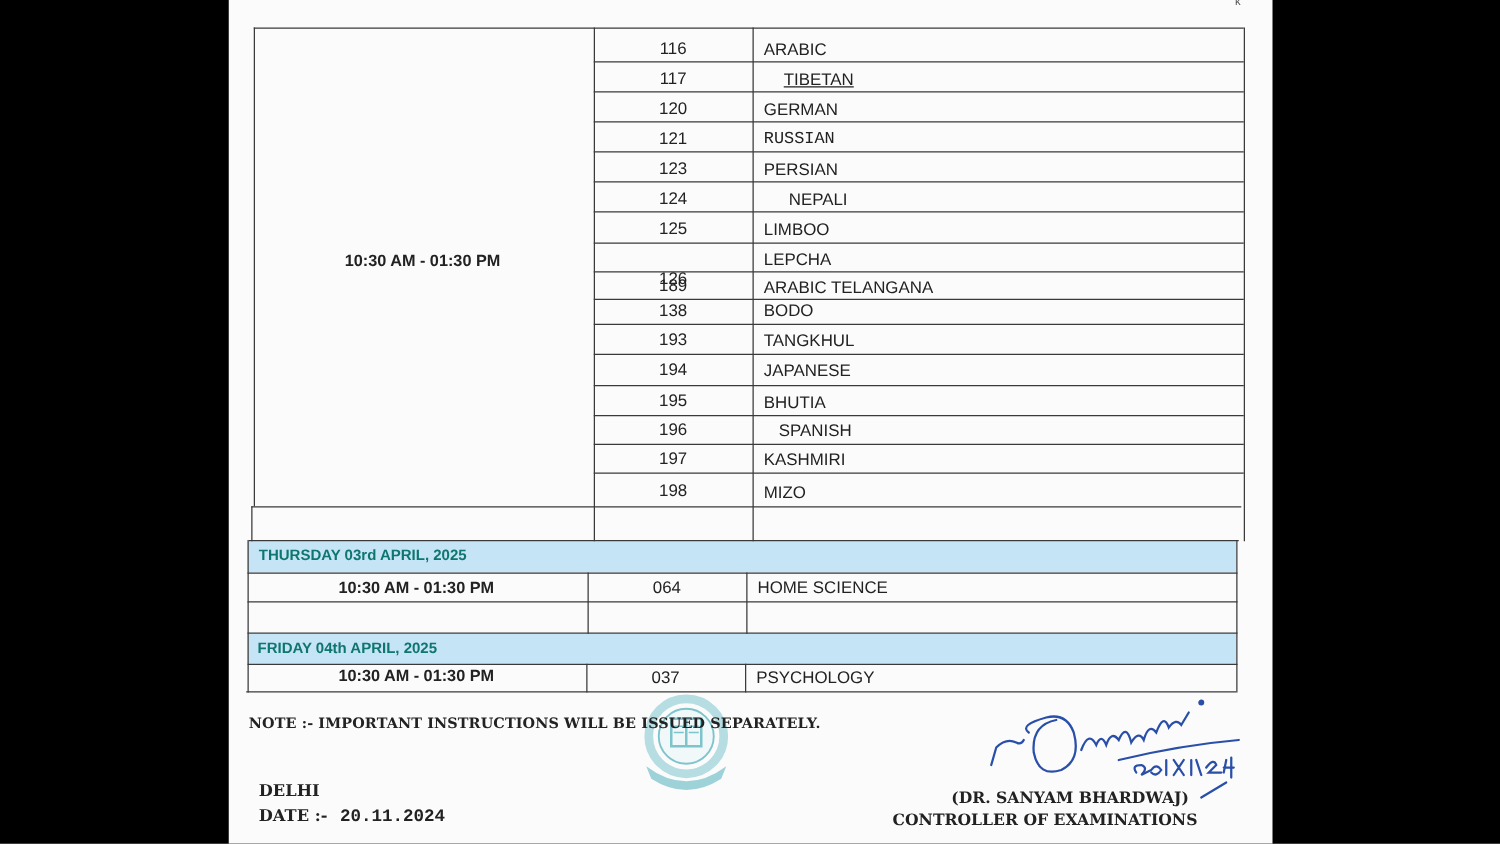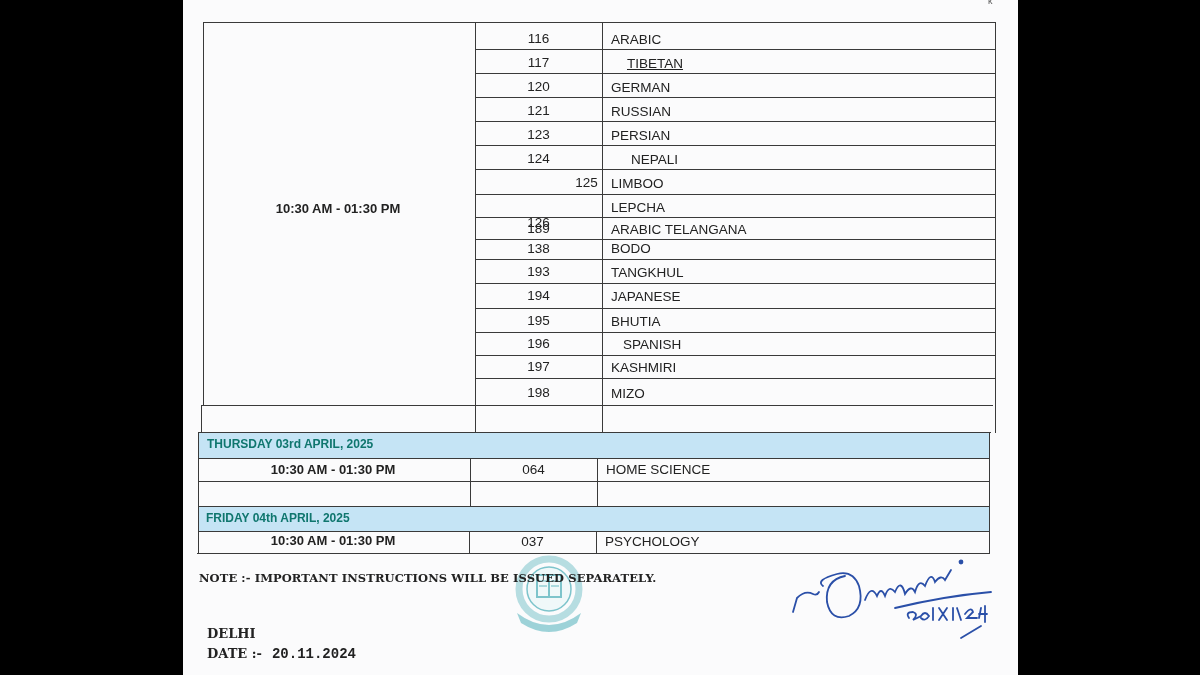--- a/index.html
+++ b/index.html
@@ -98,35 +98,35 @@
     <div class="vline" style="left:806px; top:432px; height:122px;"></div>
 
     <div class="cell-text time" style="left:20px; top:201px;">10:30 AM - 01:30 PM</div>
 
     <div class="cell-text code" style="left:292px; top:31px;">116</div>
     <div class="cell-text code" style="left:292px; top:55px;">117</div>
     <div class="cell-text code" style="left:292px; top:79px;">120</div>
     <div class="cell-text code" style="left:292px; top:103px;">121</div>
     <div class="cell-text code" style="left:292px; top:127px;">123</div>
     <div class="cell-text code" style="left:292px; top:151px;">124</div>
-    <div class="cell-text code" style="left:292px; top:175px;padding-left:48px;">125</div>
+    <div class="cell-text code" style="left:292px; top:175px;">125</div>
     <div class="cell-text code" style="left:292px; top:199px;margin-top:16px;">126</div>
     <div class="cell-text code" style="left:292px; top:221px;">189</div>
     <div class="cell-text code" style="left:292px; top:241px;">138</div>
     <div class="cell-text code" style="left:292px; top:264px;">193</div>
     <div class="cell-text code" style="left:292px; top:288px;">194</div>
     <div class="cell-text code" style="left:292px; top:313px;">195</div>
     <div class="cell-text code" style="left:292px; top:336px;">196</div>
     <div class="cell-text code" style="left:292px; top:359px;">197</div>
     <div class="cell-text code" style="left:292px; top:385px;">198</div>
 
     <div class="cell-text subj" style="left:428px; top:32px;">ARABIC</div>
     <div class="cell-text subj" style="left:444px; top:56px;text-decoration:underline;">TIBETAN</div>
     <div class="cell-text subj" style="left:428px; top:80px;">GERMAN</div>
-    <div class="cell-text subj" style="left:428px; top:104px;">RUSSIAN</div>
+    <div class="cell-text subj" style="left:428px; top:104px;font-family:Liberation Mono, monospace;">RUSSIAN</div>
     <div class="cell-text subj" style="left:428px; top:128px;">PERSIAN</div>
     <div class="cell-text subj" style="left:448px; top:152px;">NEPALI</div>
     <div class="cell-text subj" style="left:428px; top:176px;">LIMBOO</div>
     <div class="cell-text subj" style="left:428px; top:200px;">LEPCHA</div>
     <div class="cell-text subj" style="left:428px; top:222px;">ARABIC TELANGANA</div>
     <div class="cell-text subj" style="left:428px; top:241px;">BODO</div>
     <div class="cell-text subj" style="left:428px; top:265px;">TANGKHUL</div>
     <div class="cell-text subj" style="left:428px; top:289px;">JAPANESE</div>
     <div class="cell-text subj" style="left:428px; top:314px;">BHUTIA</div>
     <div class="cell-text subj" style="left:428px; top:337px;margin-left:12px;">SPANISH</div>
@@ -171,13 +171,17 @@
       <path d="M60 20 Q40 24 42 46 Q46 66 64 60 Q80 52 74 30 Q68 14 52 18 Q30 24 38 30"></path>
       <path d="M80 44 Q86 28 92 40 Q96 30 100 40 Q104 28 110 36 Q116 22 120 38 Q126 28 130 36 Q134 22 140 30 Q146 14 150 26 Q156 18 160 24 L166 14"></path>
       <circle cx="176" cy="6" r="1.5" fill="#2a4fa8"></circle>
       <path d="M110 52 Q160 40 206 36"></path>
       <path d="M124 62 Q120 56 128 56 Q134 58 128 64 L136 60 Q140 54 144 60 Q140 66 136 62"></path>
       <path d="M148 52 L148 64 M154 52 L162 64 M162 52 L154 64 M168 52 L168 64 M172 52 L176 64 M180 58 Q186 50 188 56 L182 62 L192 62 M196 52 L194 62 M194 58 L202 58 M200 50 L200 66"></path>
       <path d="M176 82 L196 70"></path>
     </g>
   </svg>
 
+  <div class="footer-right">
+    <div class="name">(DR. SANYAM BHARDWAJ)</div>
+    <div>CONTROLLER OF EXAMINATIONS</div>
+  </div>
 </div>
 
 </body></html>

